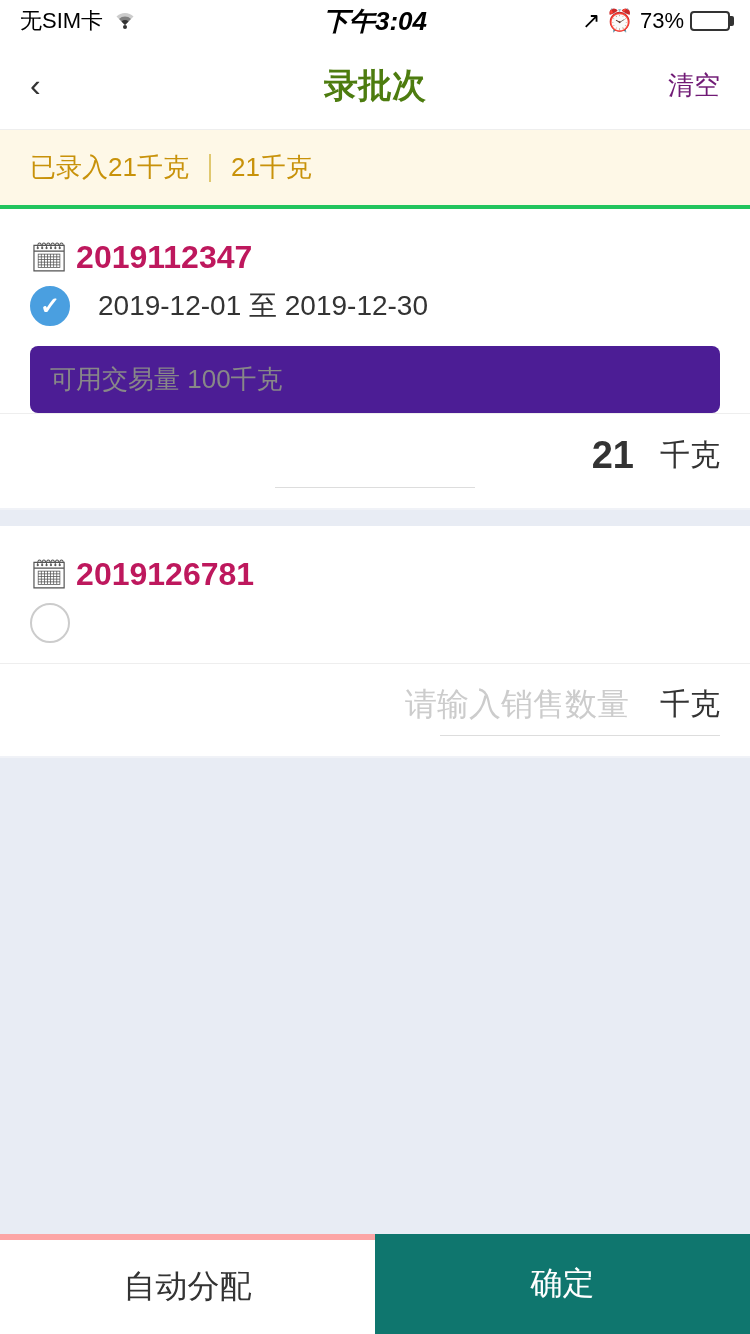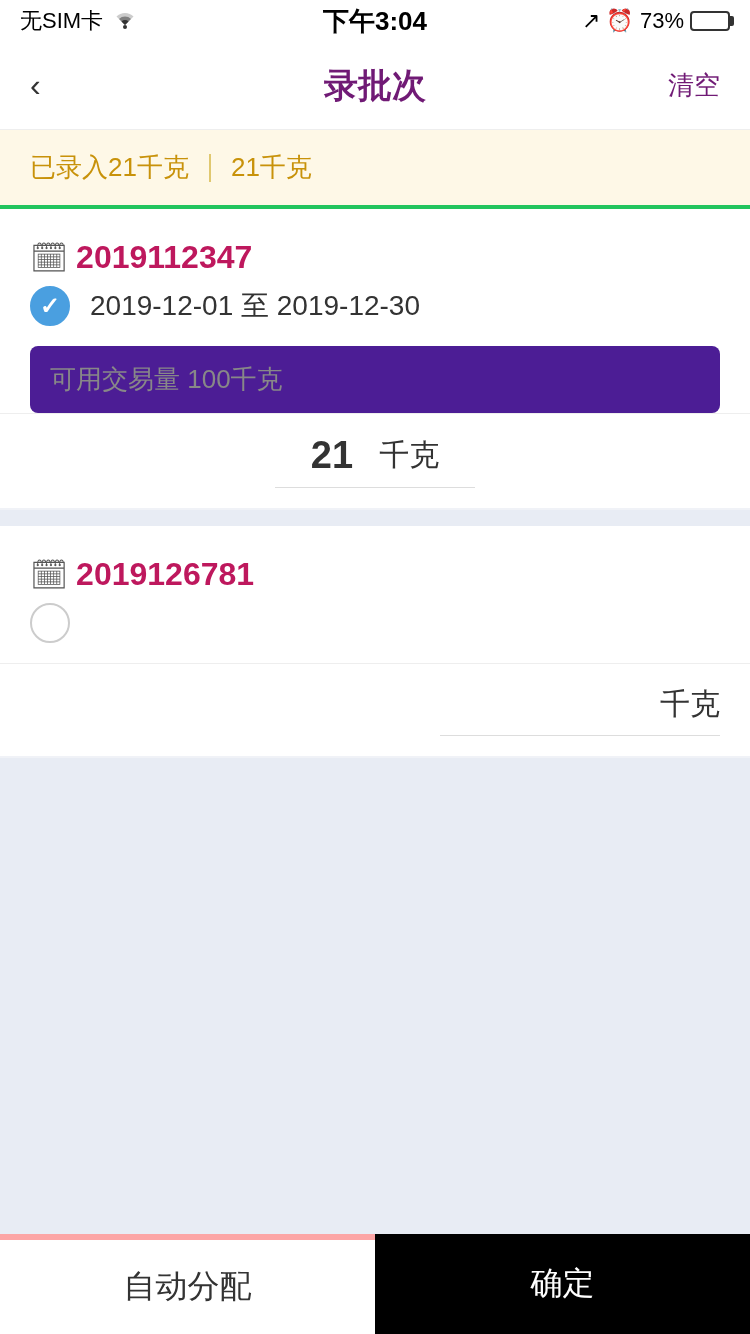--- a/index.html
+++ b/index.html
@@ -30,20 +30,21 @@
       align-items: center;
       gap: 8px;
       font-size: 22px;
     }
     .status-center {
       font-size: 26px;
       font-weight: 600;
       position: absolute;
       left: 50%;
       transform: translateX(-50%);
+      font-style: italic;
     }
     .status-right {
       display: flex;
       align-items: center;
       gap: 6px;
       font-size: 22px;
     }
     .battery-icon {
       width: 40px;
       height: 20px;
@@ -83,21 +84,21 @@
       position: relative;
     }
     .nav-back {
       font-size: 32px;
       color: #333;
       cursor: pointer;
     }
     .nav-title {
       font-size: 34px;
       font-weight: 600;
-      color: #701a75;
+      color: #4d7c0f;
       position: absolute;
       left: 50%;
       transform: translateX(-50%);
     }
     .nav-action {
       font-size: 26px;
       color: #701a75;
       cursor: pointer;
     }
 
@@ -142,21 +143,21 @@
     }
     .batch-number {
       font-size: 32px;
       font-weight: 600;
       color: #be185d;
     }
 
     .date-row {
       display: flex;
       align-items: center;
-      gap: 20px;
+      gap: 28px;
       margin-bottom: 20px;
     }
     .radio-circle {
       width: 40px;
       height: 40px;
       border-radius: 50%;
       border: 2px solid #ccc;
       background: #fff;
       display: flex;
       align-items: center;
@@ -210,21 +211,21 @@
     }
     .qty-underline {
       width: 200px;
       height: 1px;
       background: #ddd;
       margin: 0 auto;
     }
     .qty-row-inner {
       display: flex;
       flex-direction: column;
-      align-items: center;
+      align-items: flex-end;
       width: 100%;
     }
     .qty-values-line {
       display: flex;
       align-items: center;
       gap: 10px;
       margin-bottom: 10px;
     }
 
     
@@ -291,21 +292,21 @@
       background: #fff;
       border: none;
       font-size: 32px;
       color: #333;
       cursor: pointer;
       border-top: 6px solid #fca5a5;
     }
     .btn-confirm {
       flex: 1;
       height: 100%;
-      background: #000000;
+      background: #0f766e;
       border: none;
       font-size: 32px;
       color: #fff;
       cursor: pointer;
     }
   </style>
 </head>
 <body>
 
 <div class="status-bar">
@@ -376,20 +377,21 @@
       <span class="batch-icon">🗓</span>
       <span class="batch-number">2019126781</span>
     </div>
     <div class="date-row">
       <div class="radio-circle"></div>
     </div>
   </div>
   <div class="input-row">
     <div class="input-underline-wrap">
       <div class="input-line">
+        <input class="qty-input" type="number" placeholder="请输入销售数量" style="">
         <span class="input-unit">千克</span>
       </div>
       <div class="underline"></div>
     </div>
   </div>
 </div>
 
 <div class="empty-area"></div>
 
 <div class="bottom-bar">

